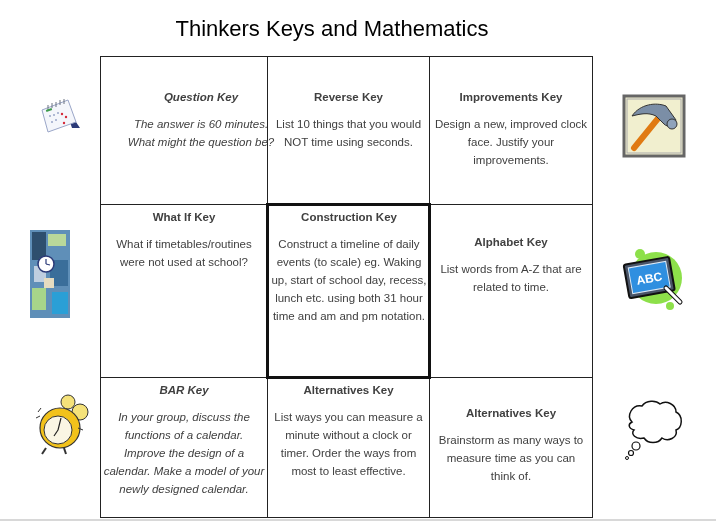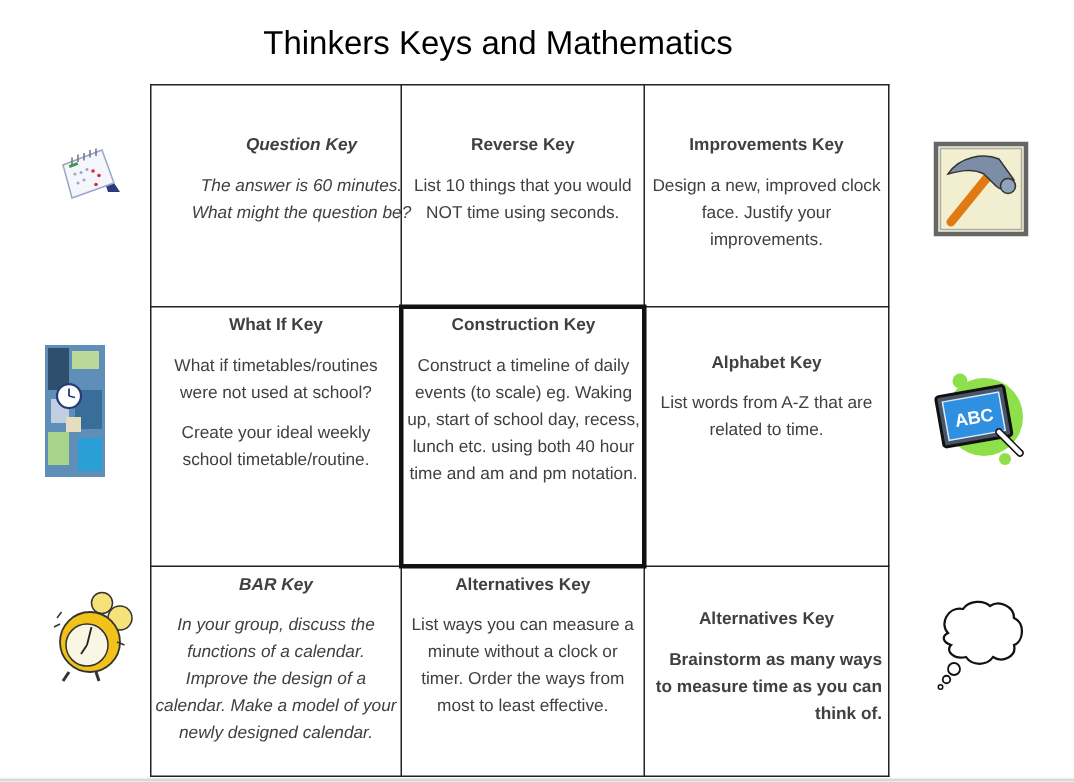--- a/index.html
+++ b/index.html
@@ -52,42 +52,41 @@
     <p>List 10 things that you would NOT time using seconds.</p>
   </div>
   <div class="cell" style="left:330px;top:32px;width:162px;">
     <div class="head">Improvements Key</div>
     <p>Design a new, improved clock face. Justify your improvements.</p>
   </div>
 
   <div class="cell" style="left:1px;top:152px;width:166px;">
     <div class="head">What If Key</div>
     <p>What if timetables/routines were not used at school?</p>
-    <p>Create your ideal weekly school timetable/routine.</p>
   </div>
   <div class="cell" style="left:169px;top:152px;width:160px;padding:0 2px;text-align:center;">
     <div class="head">Construction Key</div>
-    <p>Construct a timeline of daily events (to scale) eg. Waking up, start of school day, recess, lunch etc. using both 40 hour time and am and pm notation.</p>
+    <p>Construct a timeline of daily events (to scale) eg. Waking up, start of school day, recess, lunch etc. using both 31 hour time and am and pm notation.</p>
   </div>
   <div class="cell" style="left:330px;top:177px;width:162px;">
     <div class="head">Alphabet Key</div>
     <p>List words from A-Z that are related to time.</p>
   </div>
 
   <div class="cell" style="left:1px;top:325px;width:166px;padding:0 2px;font-style:italic;">
     <div class="head">BAR Key</div>
     <p>In your group, discuss the functions of a calendar. Improve the design of a calendar. Make a model of your newly designed calendar.</p>
   </div>
   <div class="cell" style="left:168px;top:325px;width:161px;">
     <div class="head">Alternatives Key</div>
     <p>List ways you can measure a minute without a clock or timer. Order the ways from most to least effective.</p>
   </div>
   <div class="cell" style="left:330px;top:348px;width:162px;">
     <div class="head">Alternatives Key</div>
-    <p style="text-align:right;font-weight:bold;">Brainstorm as many ways to measure time as you can think of.</p>
+    <p style="text-align:center;">Brainstorm as many ways to measure time as you can think of.</p>
   </div>
 </div>
 
 <div class="side" style="left:36px;top:92px;width:46px;height:44px;">
   <svg width="46" height="44" viewBox="0 0 46 44">
     <polygon points="28,12 44,36 36,36" fill="#2b3a78"></polygon>
     <polygon points="6,18 32,8 40,30 12,40" fill="#f4f6fb" stroke="#9aa6c8" stroke-width="1"></polygon>
     <g stroke="#6b7280" stroke-width="1">
       <line x1="12" y1="13" x2="12" y2="18"></line>
         <line x1="16" y1="11" x2="16" y2="16"></line>

